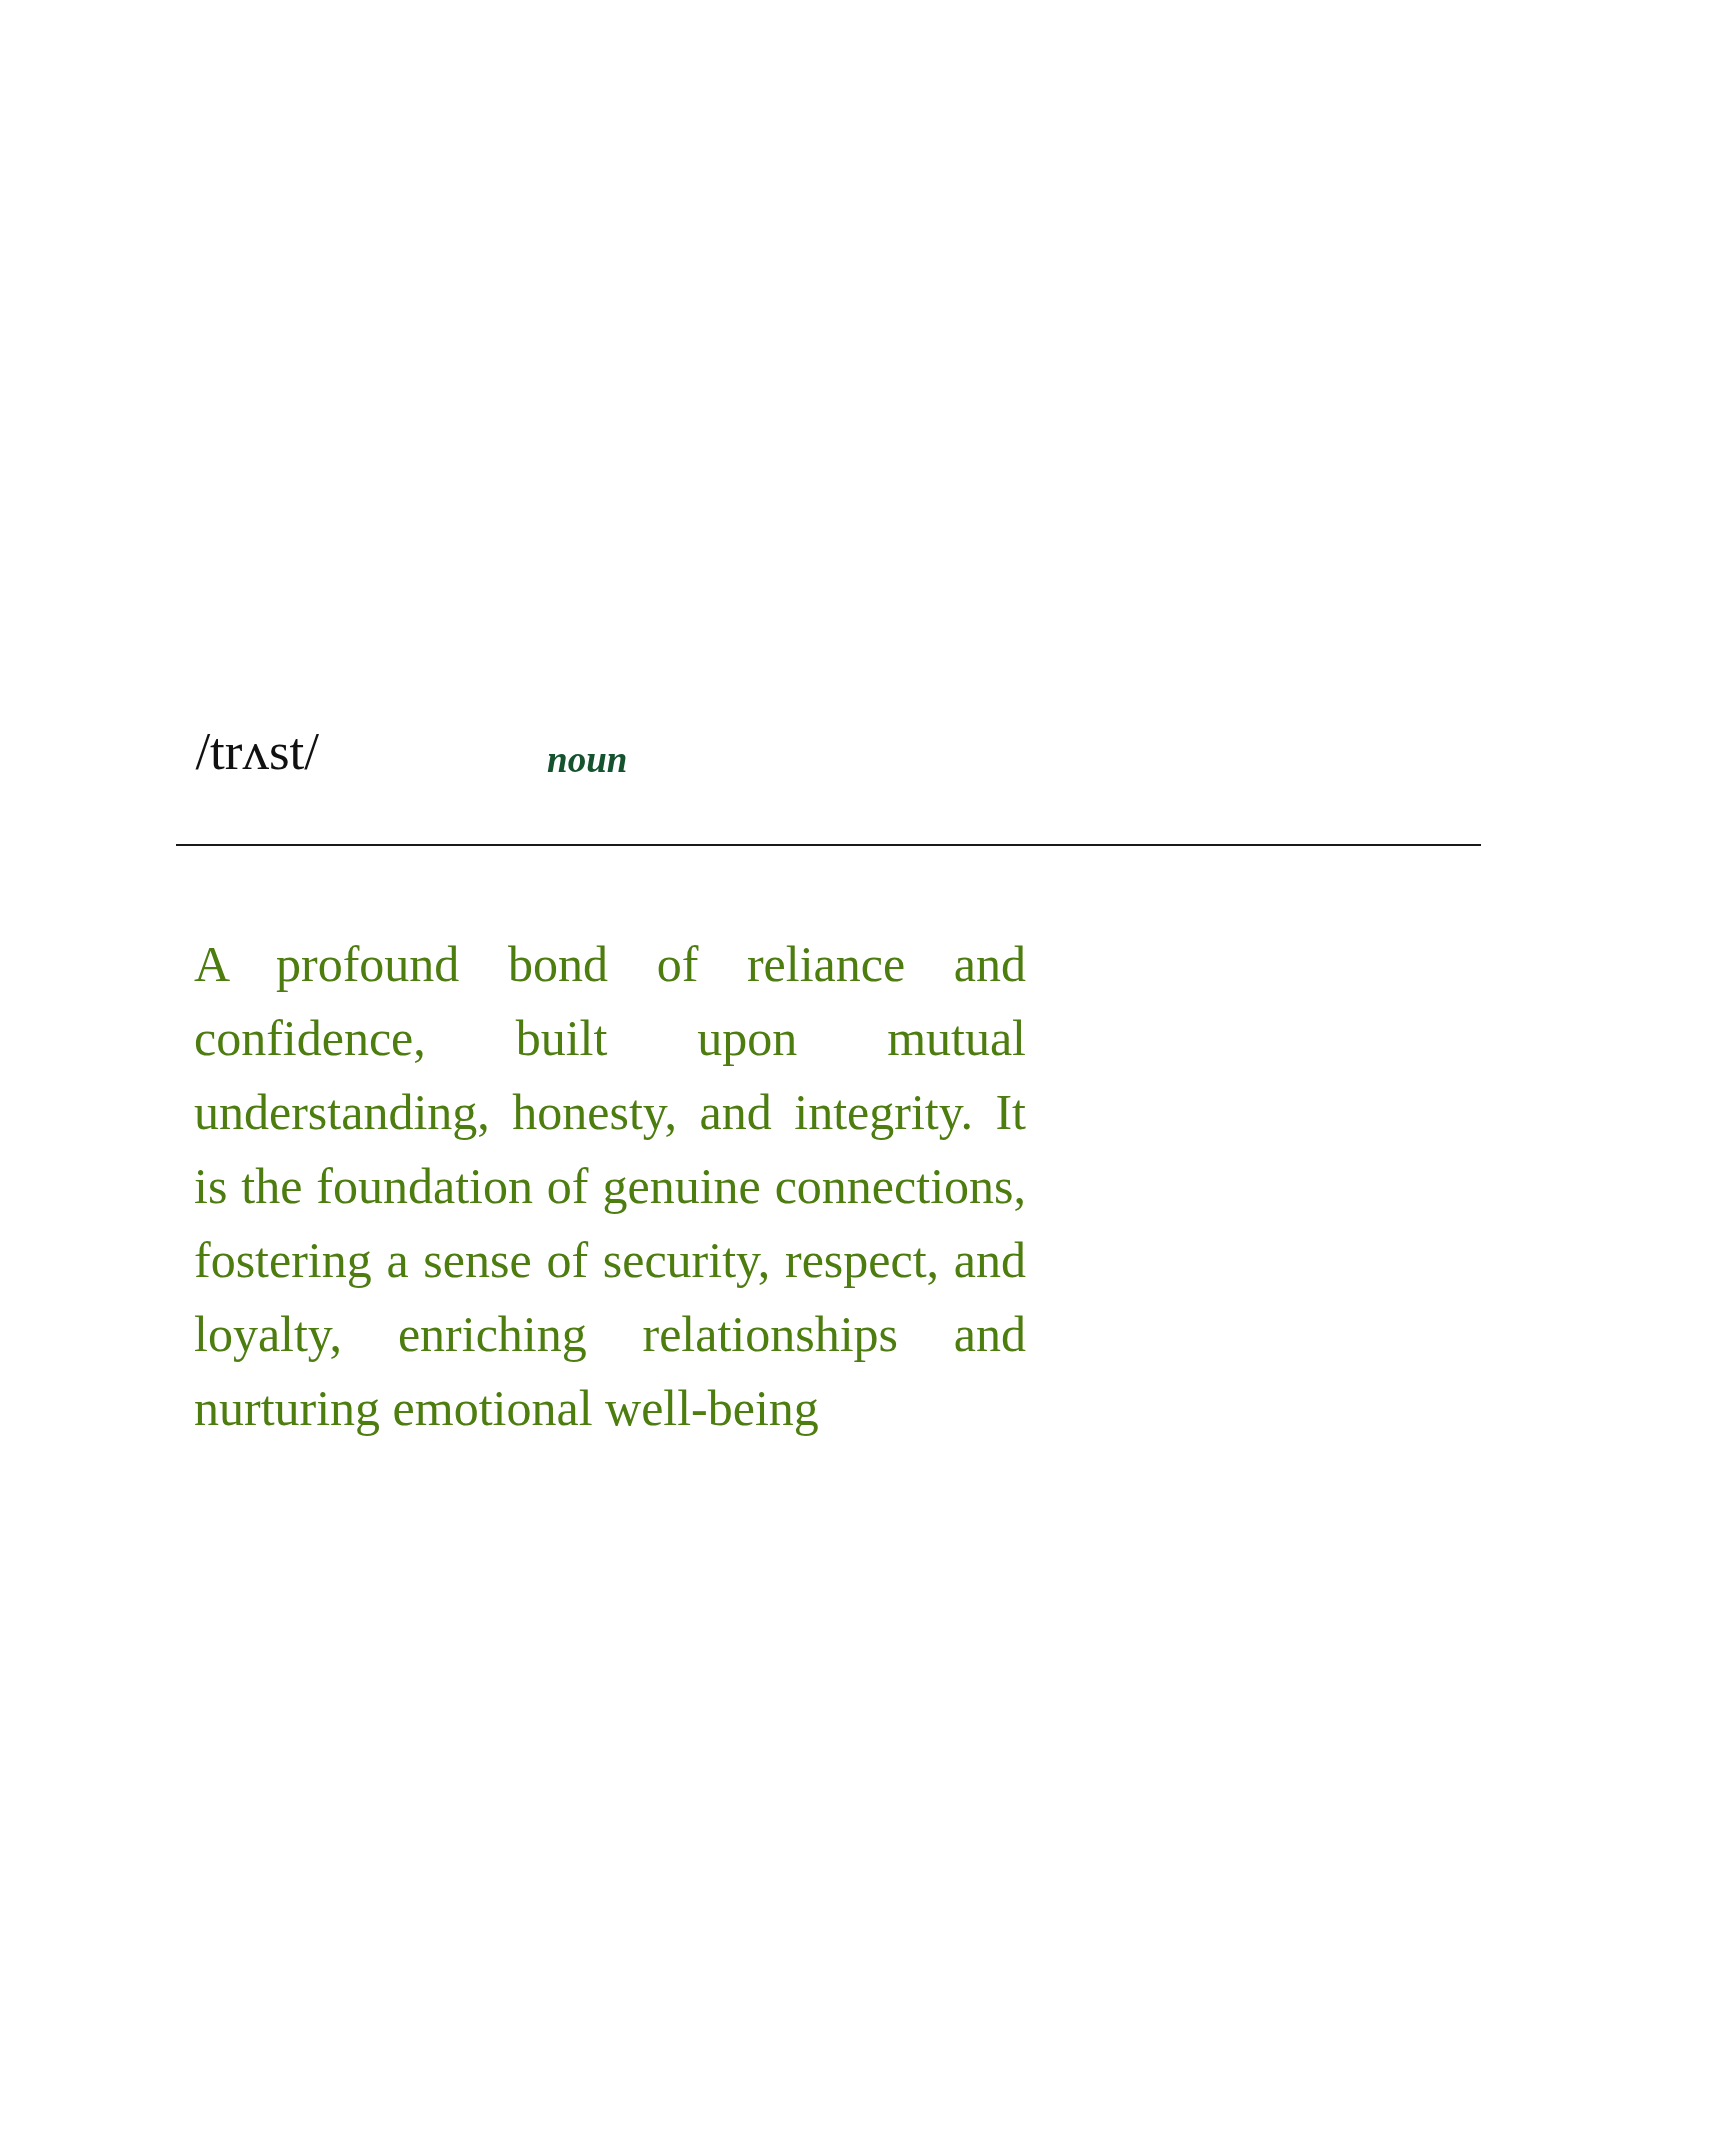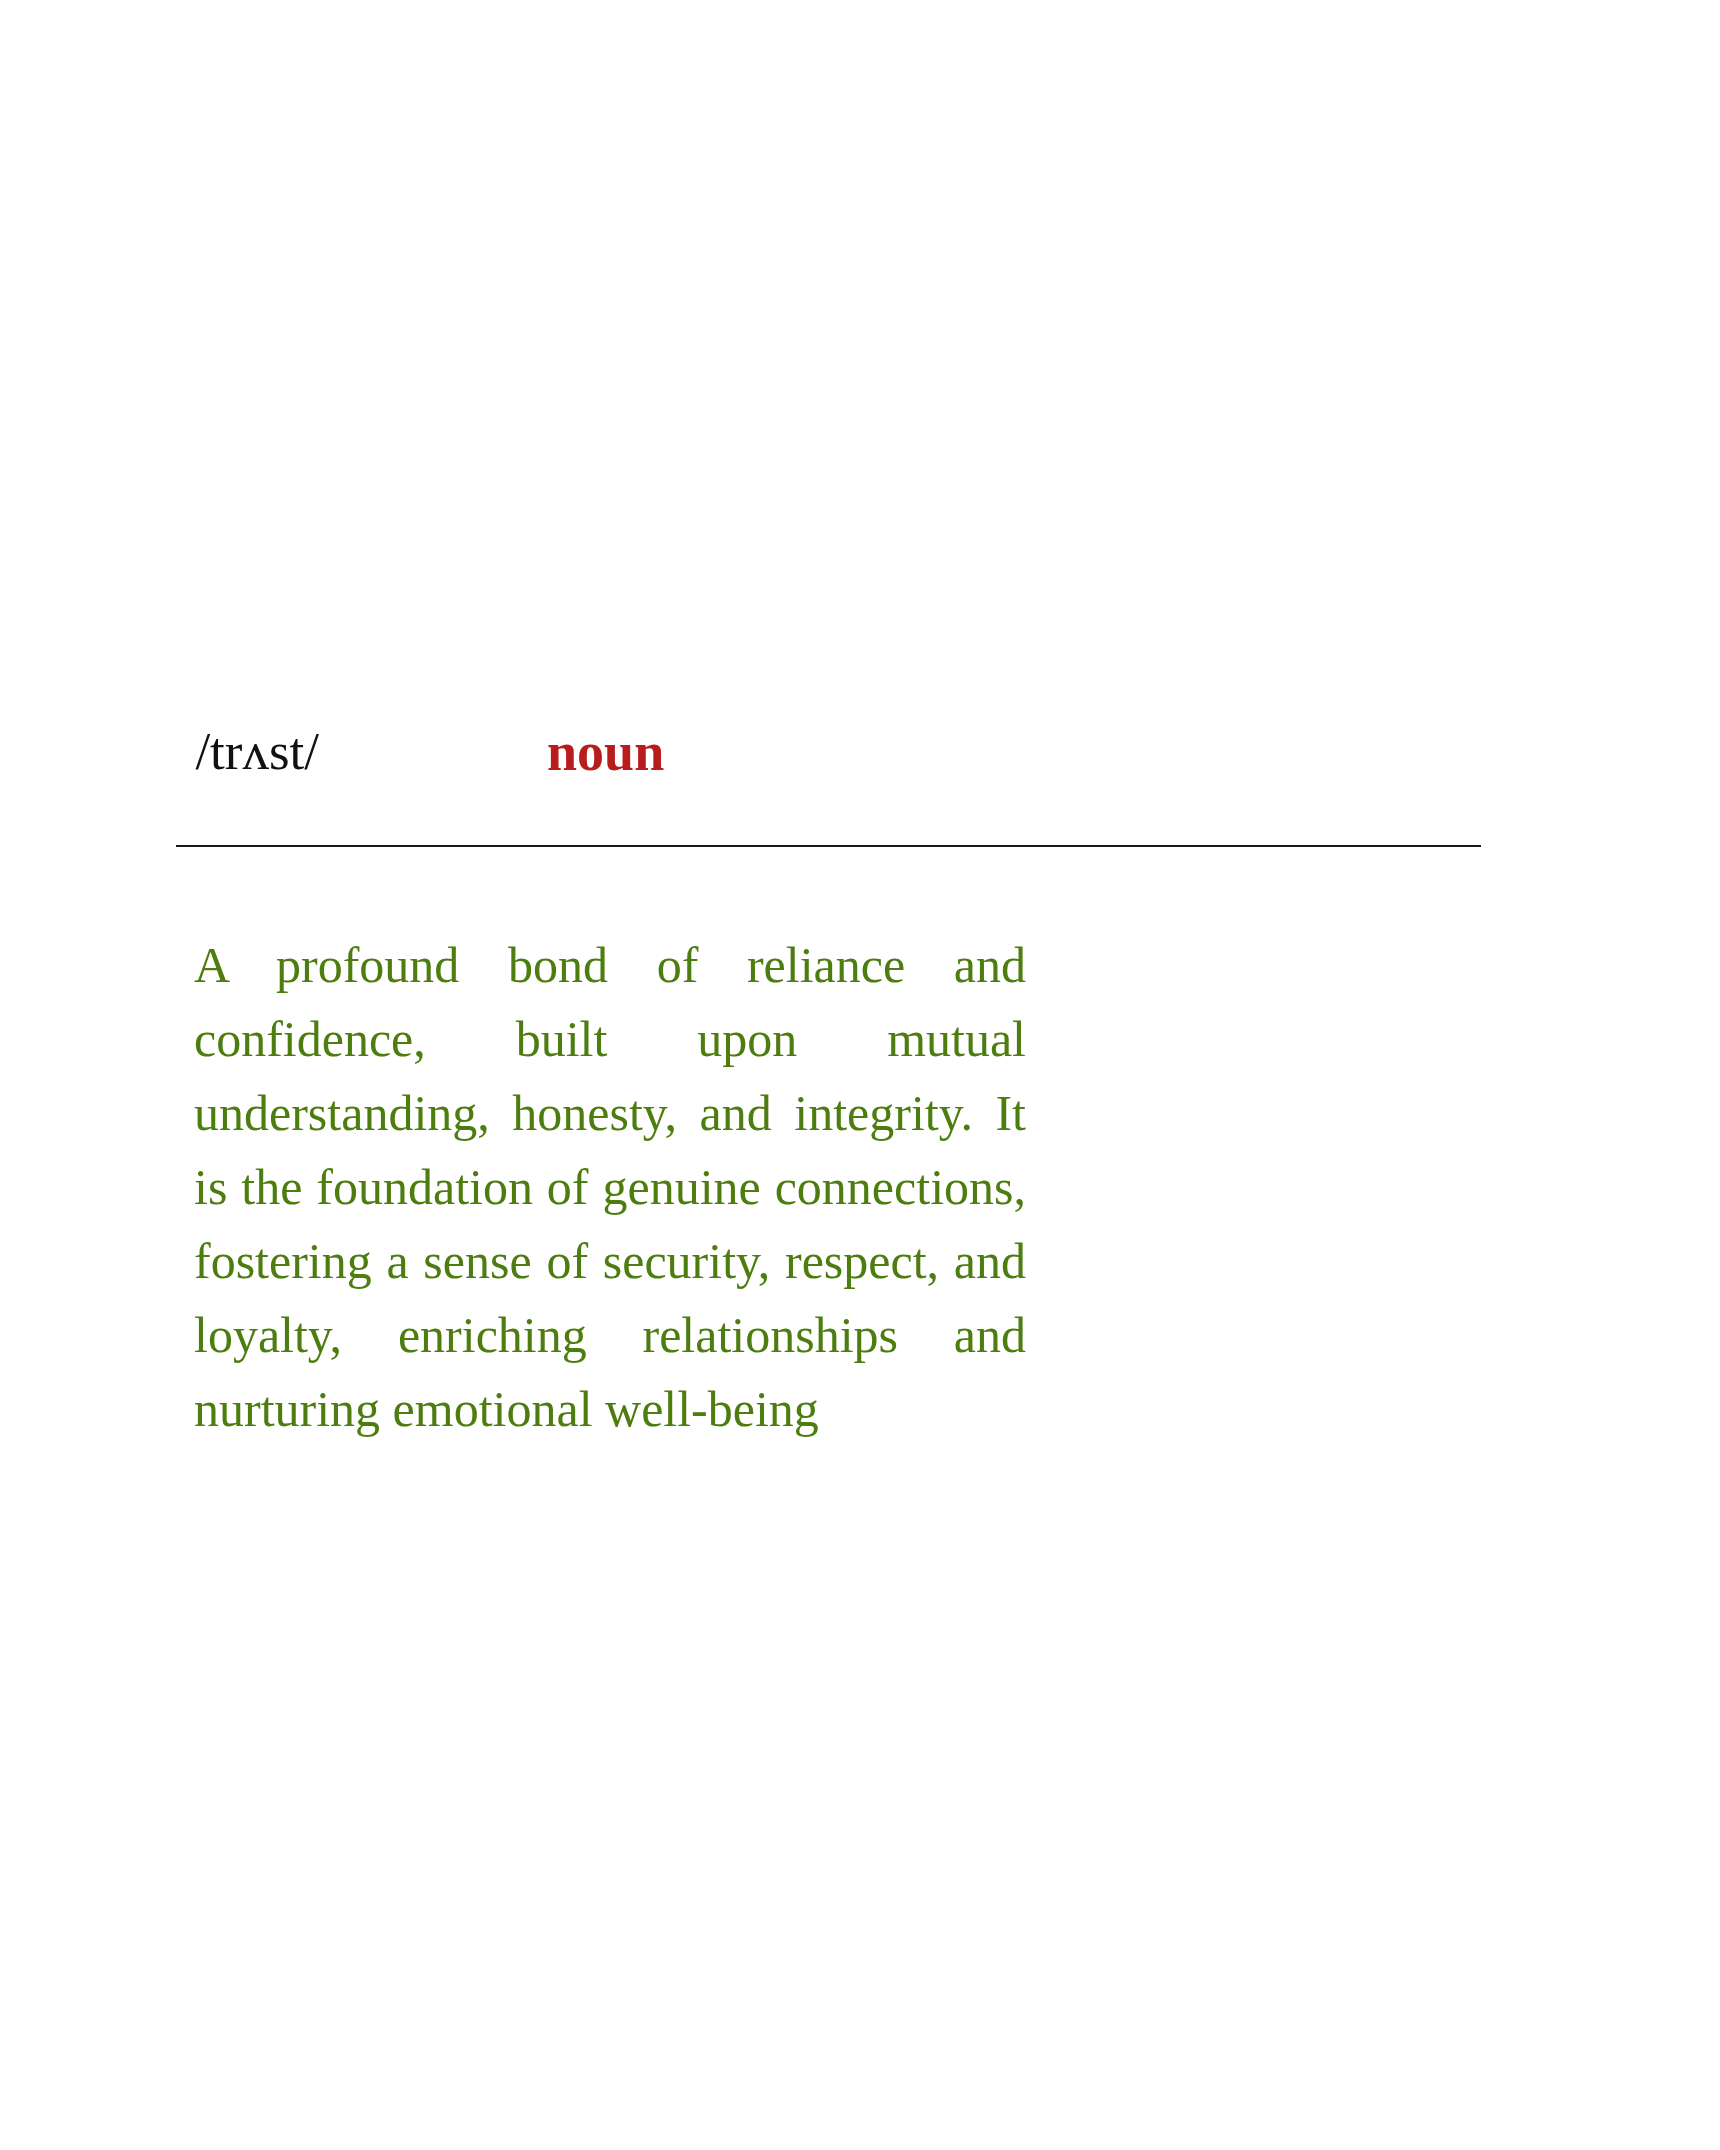--- a/index.html
+++ b/index.html
@@ -37,40 +37,41 @@
     font-weight: 700;
     font-size: 211px;
     line-height: 0.98;
     letter-spacing: -1.4px;
     color: #000000;
     margin: 0 0 0 18px;
   }
 
   .meta-row {
     display: flex;
-    align-items: flex-start;
+    align-items: flex-end;
     margin-top: 44px;
     margin-left: 19.4px;
   }
 
   .pronunciation {
     font-family: "Liberation Serif", "DejaVu Serif", serif;
     font-size: 53px;
     line-height: 1;
     color: #111111;
     letter-spacing: 0px;
     white-space: nowrap;
   }
 
   .part-of-speech {
     font-family: "Liberation Serif", "DejaVu Serif", serif;
+    font-style: italic;
     font-weight: 700;
-    font-size: 54px;
+    font-size: 37px;
     line-height: 1;
-    color: #b91c1c;
+    color: #14532d;
     margin-left: 228px;
     white-space: nowrap;
   }
 
   .rule {
     margin-top: 66px;
     margin-left: 0px;
     width: 1305px;
     height: 2.2px;
     background: #1a1a1a;

